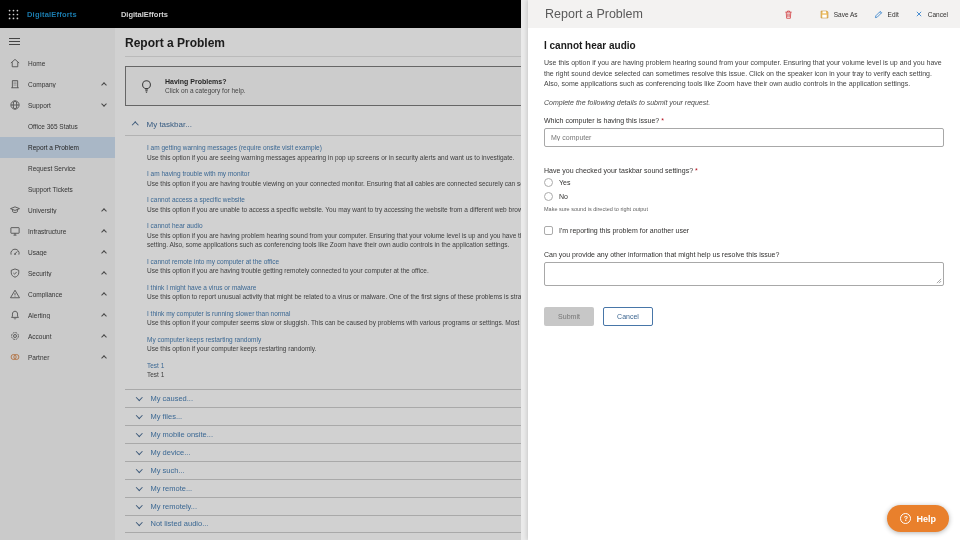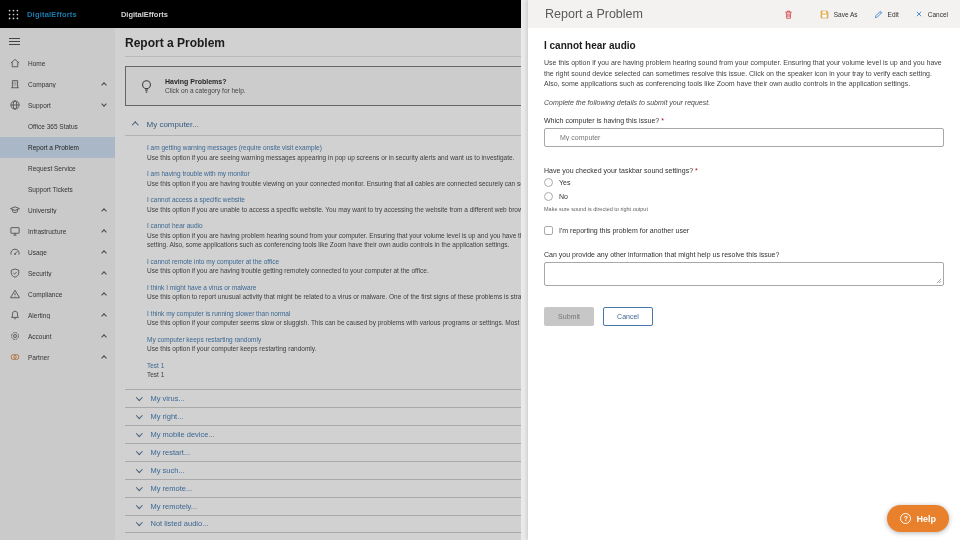--- a/index.html
+++ b/index.html
@@ -49,21 +49,21 @@
   .panel-header { height:28px; background:#f3f2f1; display:flex; align-items:center; padding:0 12px 0 17px; }
   .panel-title { flex:1; font-size:12.5px; color:#5a5a5a; }
   .pa { display:flex; align-items:center; gap:4px; font-size:6.5px; color:#323130; margin-left:15px; cursor:pointer; white-space:nowrap; }
   .pa.trash { margin-left:0; margin-right:10px; }
   .panel-body { padding:11px 16px; font-size:7px; color:#444; }
   .form-heading { font-size:10px; color:#1b1b1b; margin:1px 0 7px; font-weight:bold; }
   .form-desc { line-height:1.5; margin-bottom:9px; }
   .form-instr { font-style:italic; margin-bottom:11px; color:#4a4a4a; }
   .q-label { color:#323130; margin-bottom:4px; }
   .req { color:#b10e1c; margin-left:2px; }
-  .text-input { width:100%; height:19px; border:1px solid #a8a8a8; border-radius:2px; padding:0 15px; font-size:7px; font-family:inherit; color:#333; margin-bottom:20px; background:#fff; }
+  .text-input { width:100%; height:19px; border:1px solid #a8a8a8; border-radius:2px; padding:0 6px; font-size:7px; font-family:inherit; color:#333; margin-bottom:20px; background:#fff; }
   .text-input::placeholder { color:#767676; }
   .radio-row { display:flex; align-items:center; gap:6px; margin:4.5px 0; cursor:pointer; }
   .radio { width:9px; height:9px; border:1px solid #ababab; border-radius:50%; background:#fff; flex-shrink:0; }
   .opt-label { font-size:7px; color:#323130; }
   .helper { font-size:5.5px; color:#636363; margin-top:5px; }
   .check-row { display:flex; align-items:center; gap:6px; margin-top:14px; cursor:pointer; }
   .checkbox { width:9px; height:9px; border:1px solid #ababab; border-radius:2px; background:#fff; flex-shrink:0; }
   .q3 { margin-top:16px; }
   .ta-wrap { position:relative; margin-top:4px; }
   .textarea { width:100%; height:24px; border:1px solid #a8a8a8; border-radius:2px; resize:none; font-family:inherit; font-size:7px; padding:3px 6px; color:#333; display:block; }
@@ -255,21 +255,21 @@
           </svg>
       </span>
       <div>
         <div class="banner-title">Having Problems?</div>
         <div class="banner-sub">Click on a category for help.</div>
       </div>
     </div>
 
     <div class="acc-header">
       <span class="chev up blue"></span>
-      <span>My computer...</span>
+      <span>My taskbar...</span>
     </div>
 
     <div class="acc-items">
       <div class="acc-item">
         <div class="item-title">I am getting warning messages (require onsite visit example)</div>
         <div class="item-desc">Use this option if you are seeing warning messages appearing in pop up screens or in security alerts and want us to investigate.</div>
       </div>
       <div class="acc-item">
         <div class="item-title">I am having trouble with my monitor</div>
         <div class="item-desc">Use this option if you are having trouble viewing on your connected monitor. Ensuring that all cables are connected securely can sometimes resolve this issue.</div>
@@ -299,33 +299,33 @@
         <div class="item-desc">Use this option if your computer keeps restarting randomly.</div>
       </div>
       <div class="acc-item">
         <div class="item-title">Test 1</div>
         <div class="item-desc">Test 1</div>
       </div>
     </div>
 
     <div class="acc-row">
         <span class="chev blue"></span>
-        <span>My virus...</span>
-      </div>
-    <div class="acc-row">
-        <span class="chev blue"></span>
-        <span>My right...</span>
-      </div>
-    <div class="acc-row">
-        <span class="chev blue"></span>
-        <span>My mobile device...</span>
-      </div>
-    <div class="acc-row">
-        <span class="chev blue"></span>
-        <span>My restart...</span>
+        <span>My caused...</span>
+      </div>
+    <div class="acc-row">
+        <span class="chev blue"></span>
+        <span>My files...</span>
+      </div>
+    <div class="acc-row">
+        <span class="chev blue"></span>
+        <span>My mobile onsite...</span>
+      </div>
+    <div class="acc-row">
+        <span class="chev blue"></span>
+        <span>My device...</span>
       </div>
     <div class="acc-row">
         <span class="chev blue"></span>
         <span>My such...</span>
       </div>
     <div class="acc-row">
         <span class="chev blue"></span>
         <span>My remote...</span>
       </div>
     <div class="acc-row">

